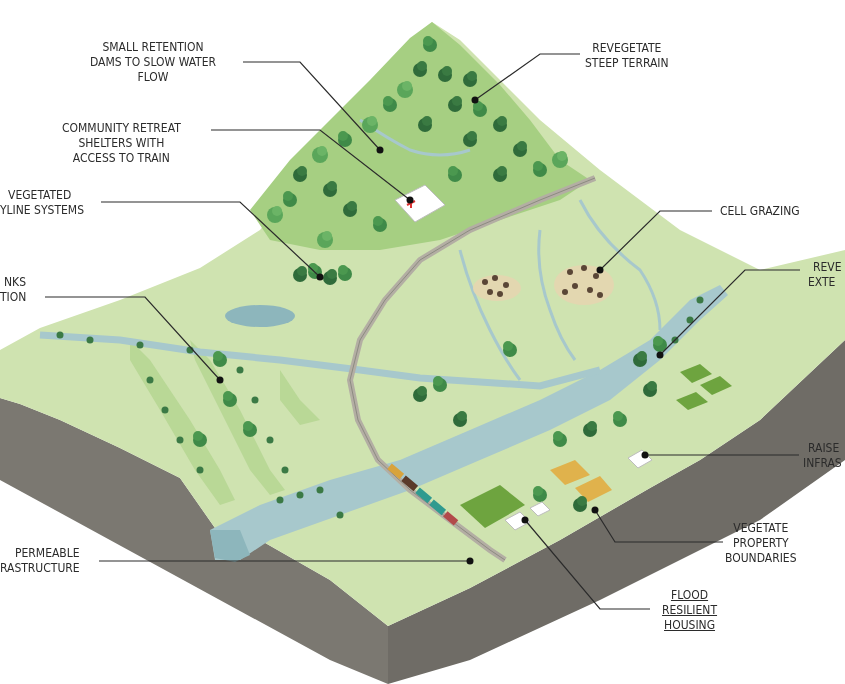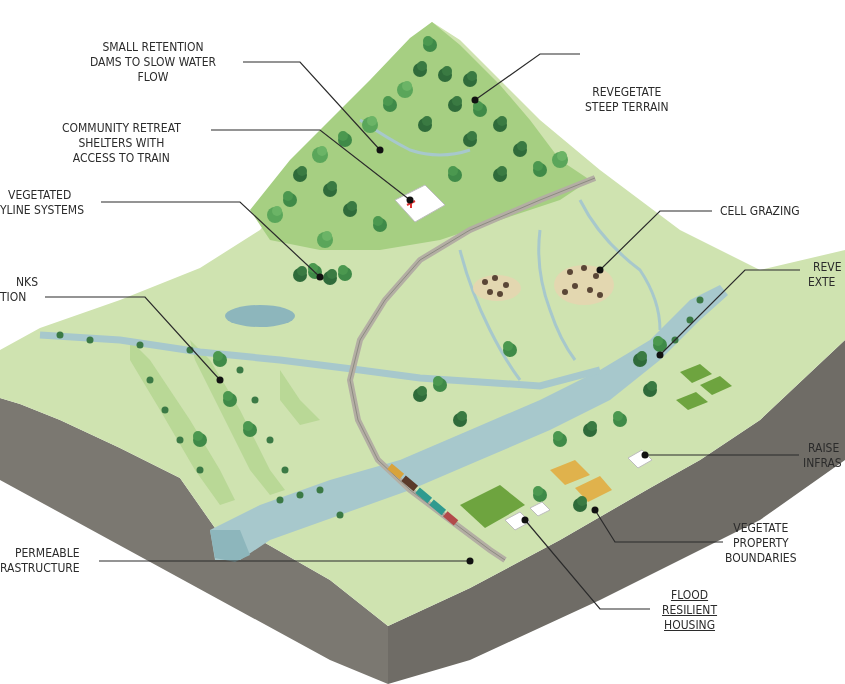--- a/index.html
+++ b/index.html
@@ -212,28 +212,28 @@
 <div class="label c" style="left:62px;top:121px;">
   <div>COMMUNITY RETREAT</div>
   <div>SHELTERS WITH</div>
   <div>ACCESS TO TRAIN</div>
 </div>
 <div class="label l" style="left:0px;top:188px;">
   <div style="padding-left:8px">VEGETATED</div>
   <div>YLINE SYSTEMS</div>
 </div>
 <div class="label l" style="left:0px;top:275px;">
-  <div style="padding-left:16px">NKS</div>
+  <div style="padding-left:4px">NKS</div>
   <div>TION</div>
 </div>
 <div class="label l" style="left:0px;top:546px;text-align:right;">
   <div>PERMEABLE</div>
   <div>RASTRUCTURE</div>
 </div>
-<div class="label c" style="left:585px;top:41px;margin-top:44px;">
+<div class="label c" style="left:585px;top:41px;">
   <div>REVEGETATE</div>
   <div>STEEP TERRAIN</div>
 </div>
 <div class="label l" style="left:720px;top:204px;">
   <div>CELL GRAZING</div>
 </div>
 <div class="label l" style="left:808px;top:260px;">
   <div style="padding-left:5px">REVE</div>
   <div>EXTE</div>
 </div>

